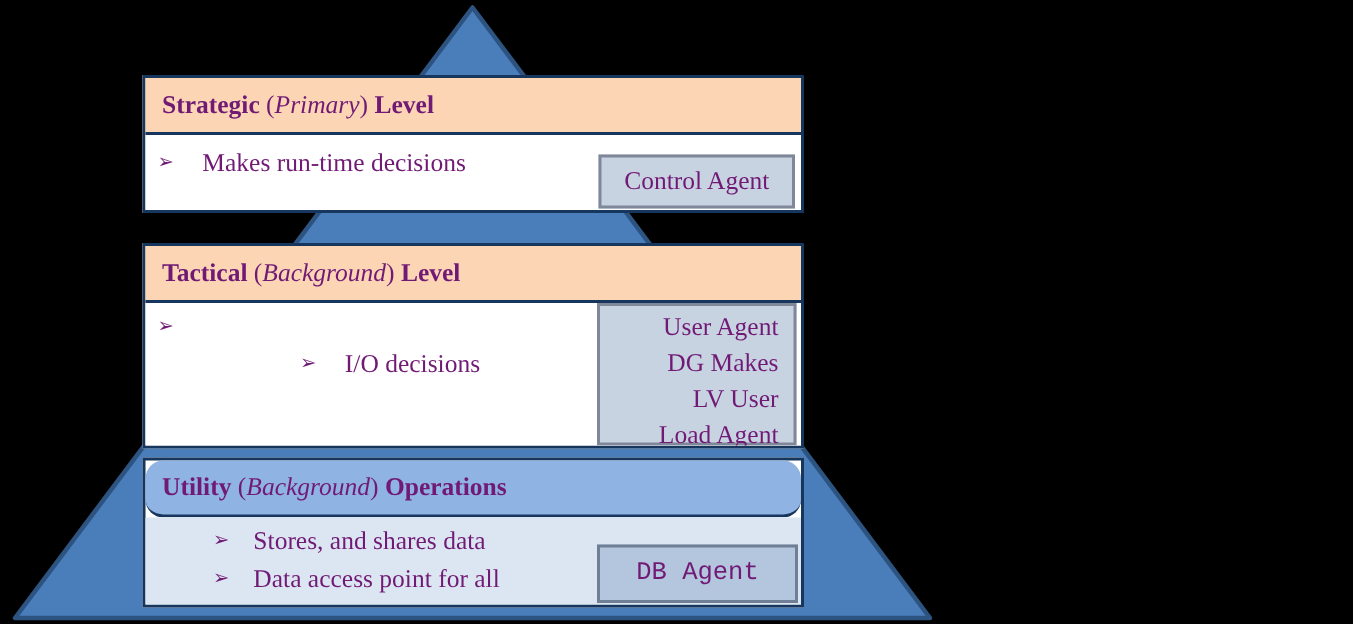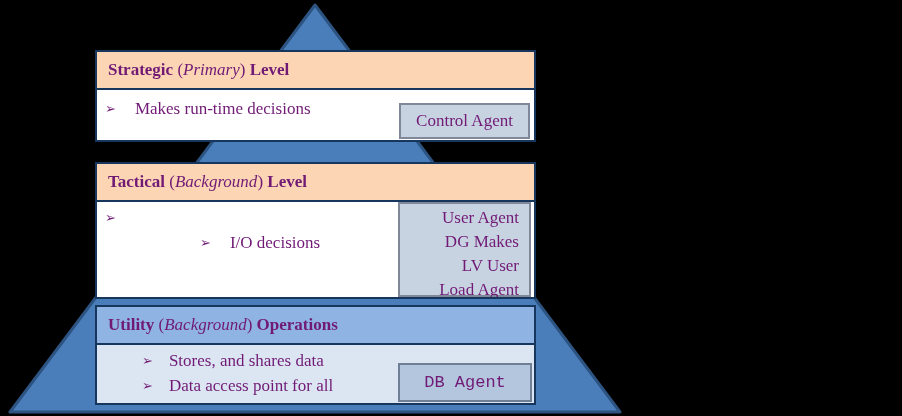--- a/index.html
+++ b/index.html
@@ -12,21 +12,21 @@
   
   .level{position:absolute;left:95px;width:441px;border:2px solid #17365d;box-sizing:border-box;background:#fff;}
   #level-strategic{top:50px;height:92px;}
   #level-tactical{top:162px;height:137px;}
   #level-utility{top:305px;height:100px;}
 
   .level-header{
     height:36px;background:#fcd5b4;border-bottom:2px solid #17365d;
     display:flex;align-items:center;padding-left:11px;font-size:17px;white-space:pre;
   }
-  #level-utility .level-header{background:#8fb3e3;}
+  #level-utility .level-header{background:#8fb3e3;border-radius:12px;}
   .t-bold{font-weight:bold;}
   .t-ital{font-style:italic;}
 
   .level-body{position:relative;background:#ffffff;height:calc(100% - 38px);box-sizing:border-box;overflow:hidden;}
   #level-utility .level-body{background:#dce6f2;}
 
   .bullets{padding:6px 0 0 8px;font-size:17px;}
   #level-tactical .bullets{padding-top:3px;}
   #level-utility .bullets{padding-top:3px;padding-left:45px;}
   .bullet-line{display:flex;line-height:25px;}

